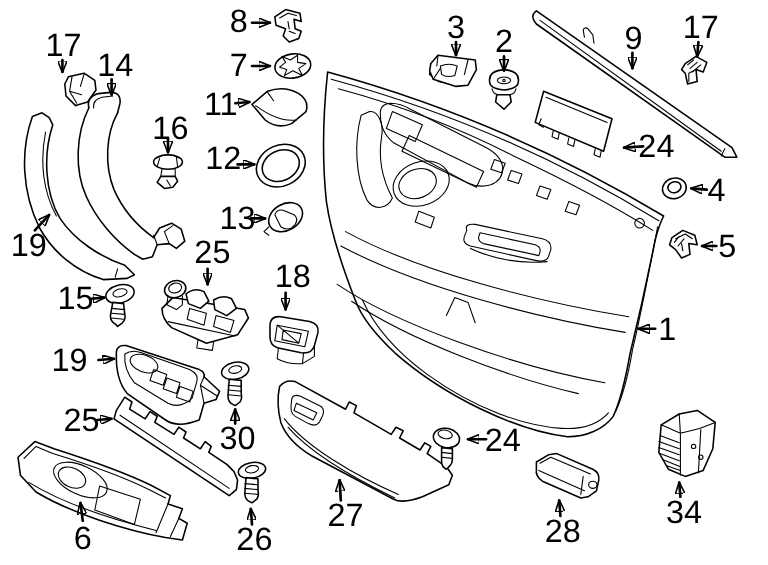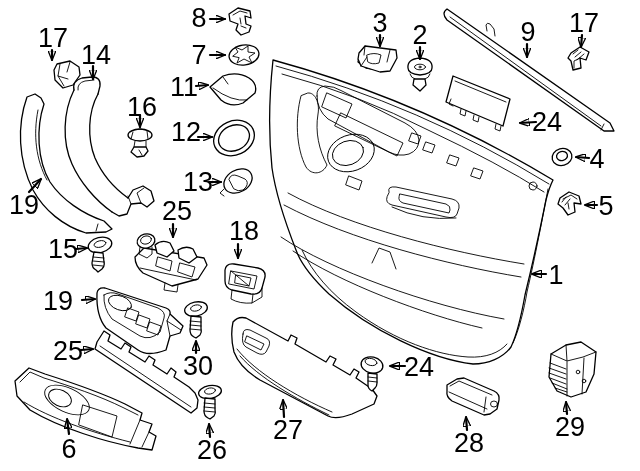--- a/index.html
+++ b/index.html
@@ -298,15 +298,15 @@
 <div class="callout" style="left:58px;top:301px">19</div>
 <div class="callout" style="left:198px;top:366px">30</div>
 <div class="callout" style="left:244px;top:231px">18</div>
 <div class="callout" style="left:177px;top:211px">25</div>
 <div class="callout" style="left:288px;top:430px">27</div>
 <div class="callout" style="left:419px;top:367px">24</div>
 <div class="callout" style="left:68px;top:351px">25</div>
 <div class="callout" style="left:212px;top:450px">26</div>
 <div class="callout" style="left:547px;top:122px">24</div>
 <div class="callout" style="left:469px;top:443px">28</div>
-<div class="callout" style="left:570px;top:427px">29</div>
+<div class="callout" style="left:570px;top:427px">34</div>
 
 </div>
 
 </body></html>

